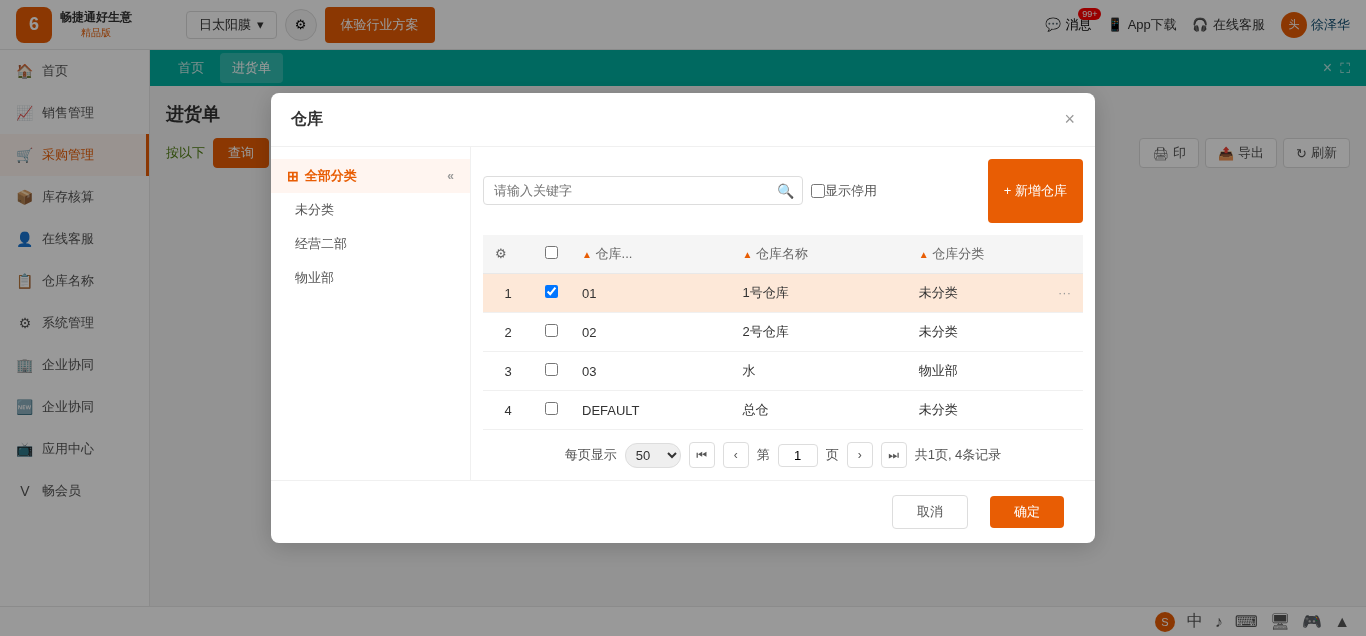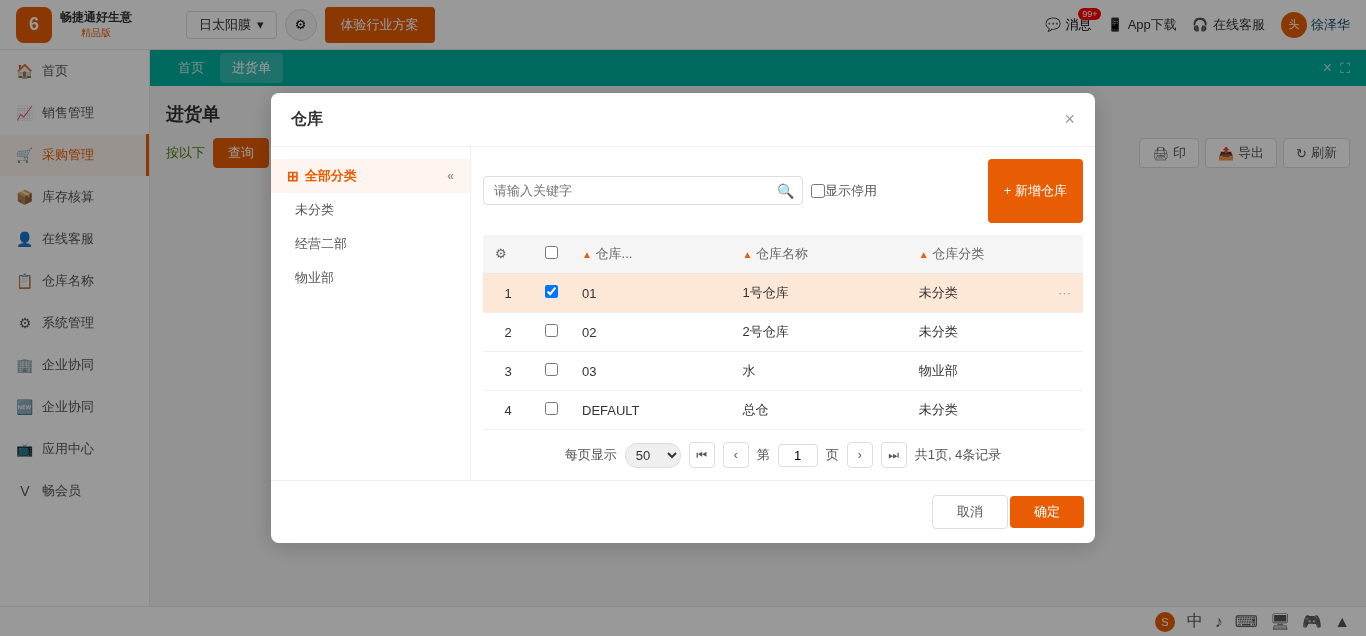--- a/index.html
+++ b/index.html
@@ -228,22 +228,22 @@
       color: #555; font-size: 12px;
     }
     .page-nav-btn:disabled { color: #ccc; cursor: not-allowed; }
     .page-input {
       width: 40px; padding: 3px 6px; border: 1px solid #ddd; border-radius: 4px;
       text-align: center; font-size: 13px;
     }
 
     
     .dialog-footer {
-      padding: 14px 11px; border-top: 1px solid #f0f0f0;
-      display: flex; align-items: center; justify-content: flex-end; gap: 2px;
+      padding: 14px 31px; border-top: 1px solid #f0f0f0;
+      display: flex; align-items: center; justify-content: flex-end; gap: 22px;
     }
     .cancel-btn {
       padding: 7px 24px; border: 1px solid #ddd; border-radius: 4px;
       background: #fff; cursor: pointer; font-size: 13px; color: #555;
     }
     .confirm-btn {
       padding: 7px 24px; border: none; border-radius: 4px;
       background: #e85d04; cursor: pointer; font-size: 13px; color: #fff;
     }
 

